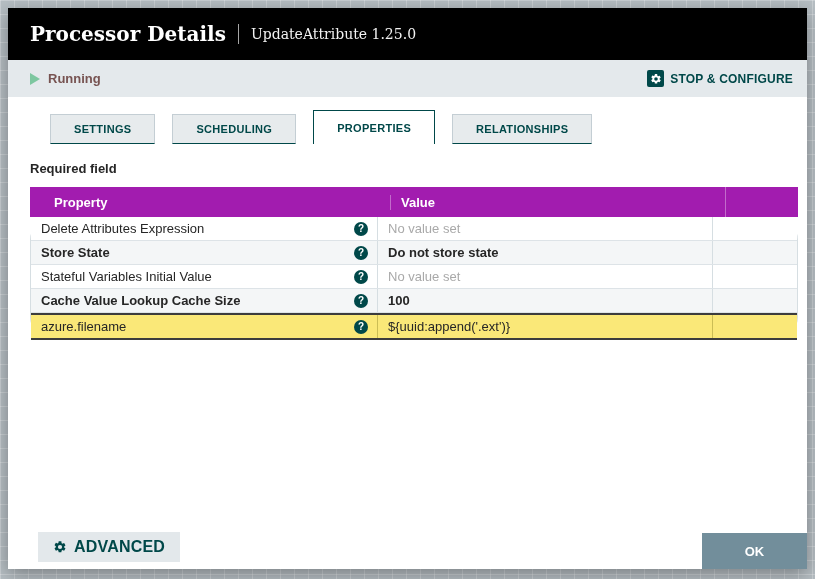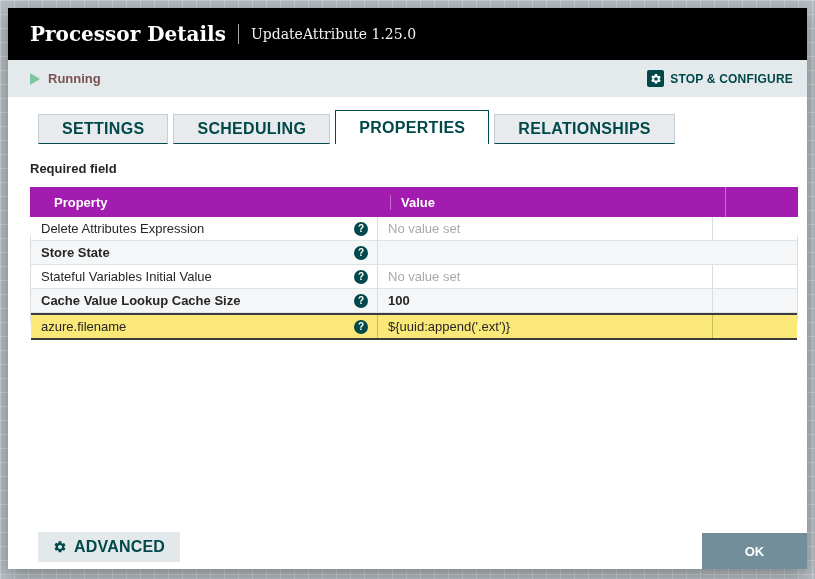--- a/index.html
+++ b/index.html
@@ -43,22 +43,22 @@
   }
   .sc-iconbox svg { width:12px; height:12px; fill:#fff; }
   .sc-label { font-size:12px; font-weight:bold; color:#004849; letter-spacing:.2px; }
   
   .content { padding:0 9px 0 22px; }
   .tabs { display:flex; align-items:flex-end; height:34px; margin-top:13px; margin-left:8px; gap:5px; }
   .tab {
     height:30px; display:flex; align-items:center; justify-content:center;
     padding:0 23px; background:#e7ebed;
     border:1px solid #c4ced4; border-bottom:1px solid #004849;
-    font-size:16px; font-weight:bold; color:#004849; letter-spacing:.3px;
-    cursor:pointer; white-space:nowrap;
+    font-size:11px; font-weight:bold; color:#004849; letter-spacing:.3px;
+    cursor:pointer; white-space:nowrap;margin-left:12px;
   }
   .tab.active {
     height:34px; background:#fff; border:1px solid #004849; border-bottom:none;
   }
   .required-hint { margin-top:17px; font-size:13px; font-weight:bold; color:#262626; }
   
   .prop-table { margin-top:11px; width:768px; font-size:13px; color:#262626; }
   .pt-header { display:flex; height:30px; background:#a21caf; color:#fff; font-weight:bold; align-items:center;padding-left:14px; }
   .pt-hcell-prop { width:346px; padding-left:10px; }
   .pt-hcell-val  { width:335px; padding-left:10px; border-left:1px solid rgba(255,255,255,.35); }
@@ -156,20 +156,23 @@
               <span class="unset">No value set</span>
             </div>
             <div class="pt-cell-fill"></div>
           </div>
 
           <div class="pt-row alt">
             <div class="pt-cell-prop">
               <span class="bold">Store State</span>
               <span class="help-icon">?</span>
             </div>
+            <div class="pt-cell-val">
+              <span class="bold">Do not store state</span>
+            </div>
             <div class="pt-cell-fill"></div>
           </div>
 
           <div class="pt-row">
             <div class="pt-cell-prop">
               <span>Stateful Variables Initial Value</span>
               <span class="help-icon">?</span>
             </div>
             <div class="pt-cell-val">
               <span class="unset">No value set</span>

